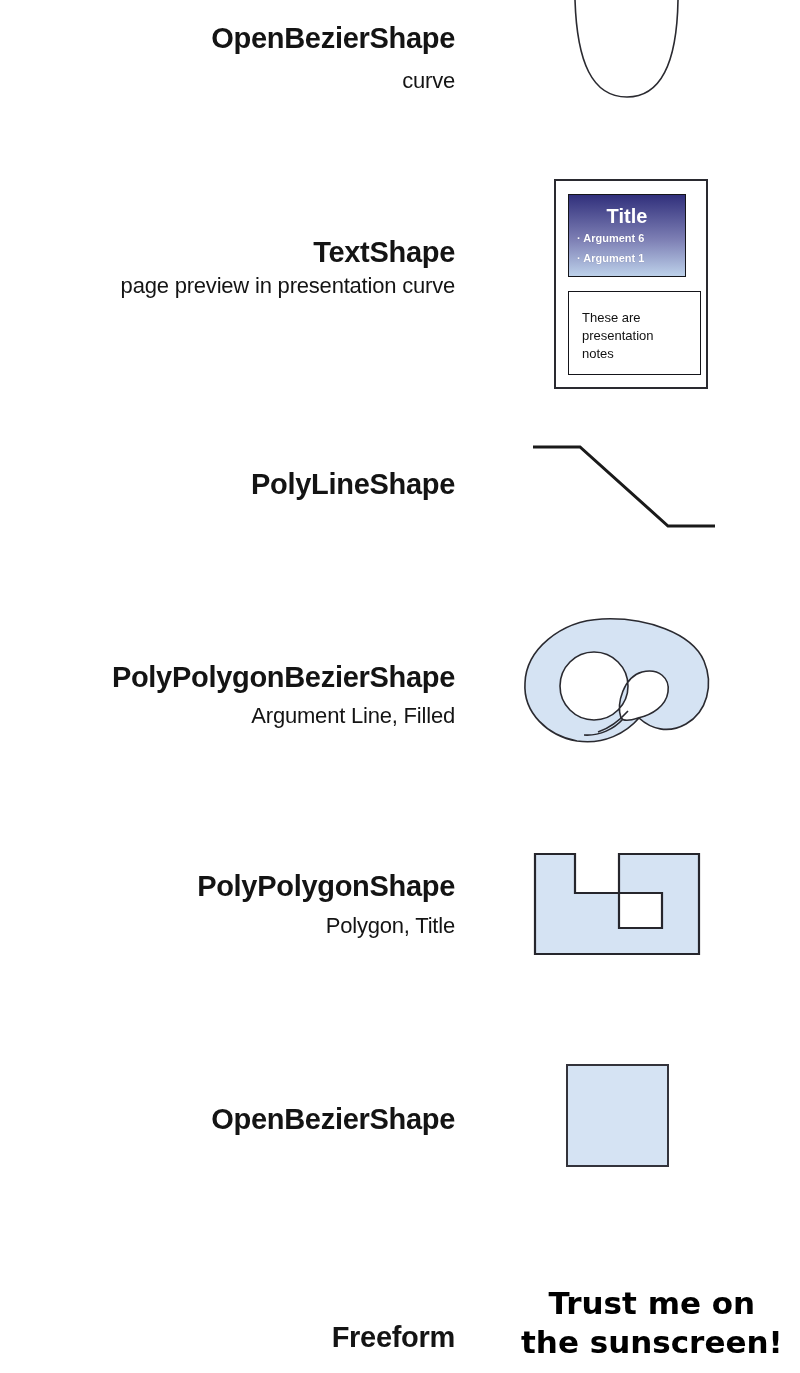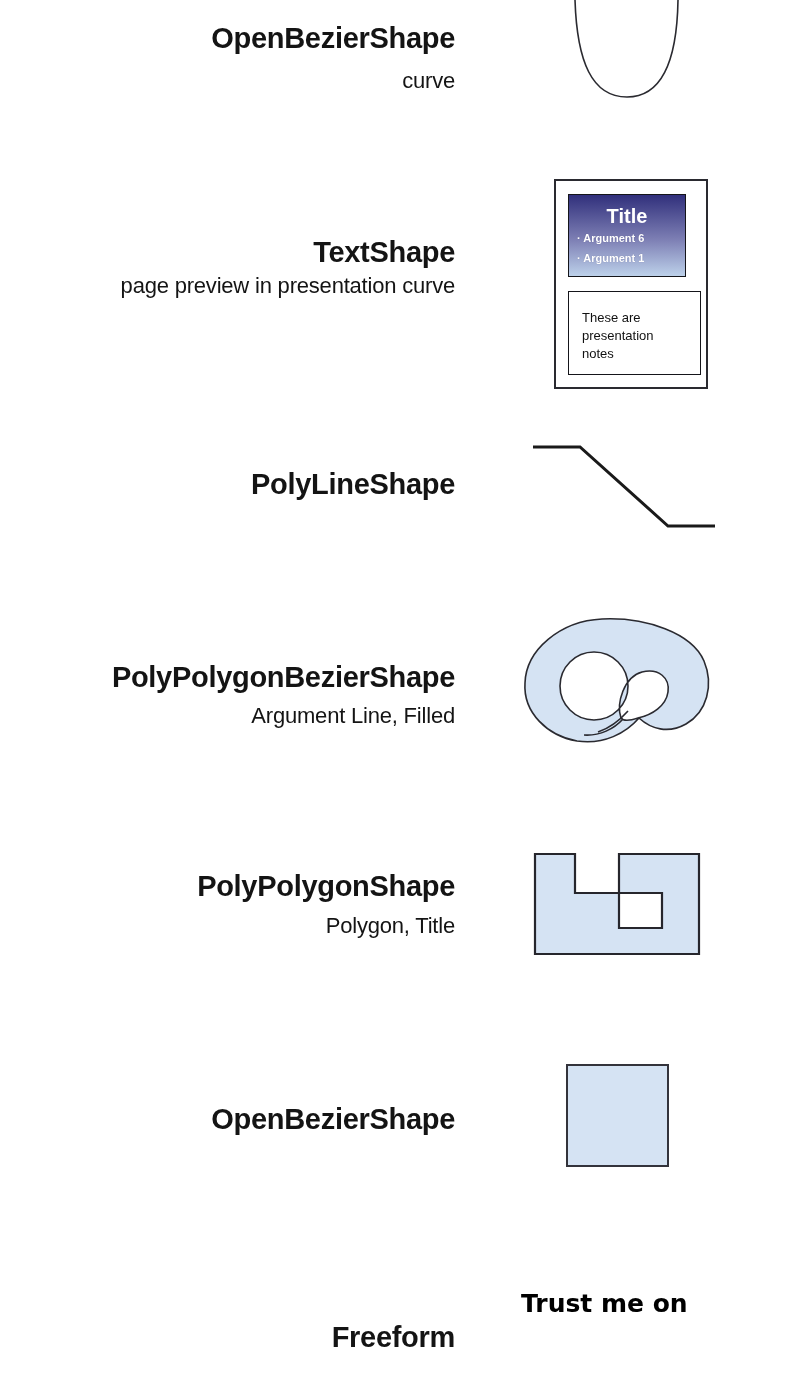--- a/index.html
+++ b/index.html
@@ -41,21 +41,21 @@
   }
   .notes-text{
     margin:17px 0 0 13px;width:84px;color:#111;font-size:13px;line-height:18px;
   }
   .rectangle-shape{
     position:absolute;left:566px;top:1064px;width:103px;height:103px;
     background:var(--shape-fill,#d5e3f3);border:2.5px solid #33333b;box-sizing:border-box;
   }
   .textshape{
     position:absolute;left:521px;top:1284px;
-    font-family:"DejaVu Sans",sans-serif;font-weight:bold;font-size:25px;line-height:39px;
+    font-family:"DejaVu Sans",sans-serif;font-weight:bold;font-size:31px;line-height:39px;
     color:#000;white-space:nowrap;letter-spacing:0px;text-align:center;
   }
 </style>
 </head>
 <body>
 
 <div class="page">
 
   <div>
     <div class="label sec-title" style="top:15px">OpenBezierShape</div>
@@ -112,16 +112,17 @@
 
   <div>
     <div class="label sec-title" style="top:1096px">OpenBezierShape</div>
     <div class="rectangle-shape"></div>
   </div>
 
   <div>
     <div class="label sec-title" style="top:1314px">Freeform</div>
     <div class="textshape">
       <div>Trust me on</div>
+      <div>the sunscreen!</div>
     </div>
   </div>
 
 </div>
 
 </body></html>

